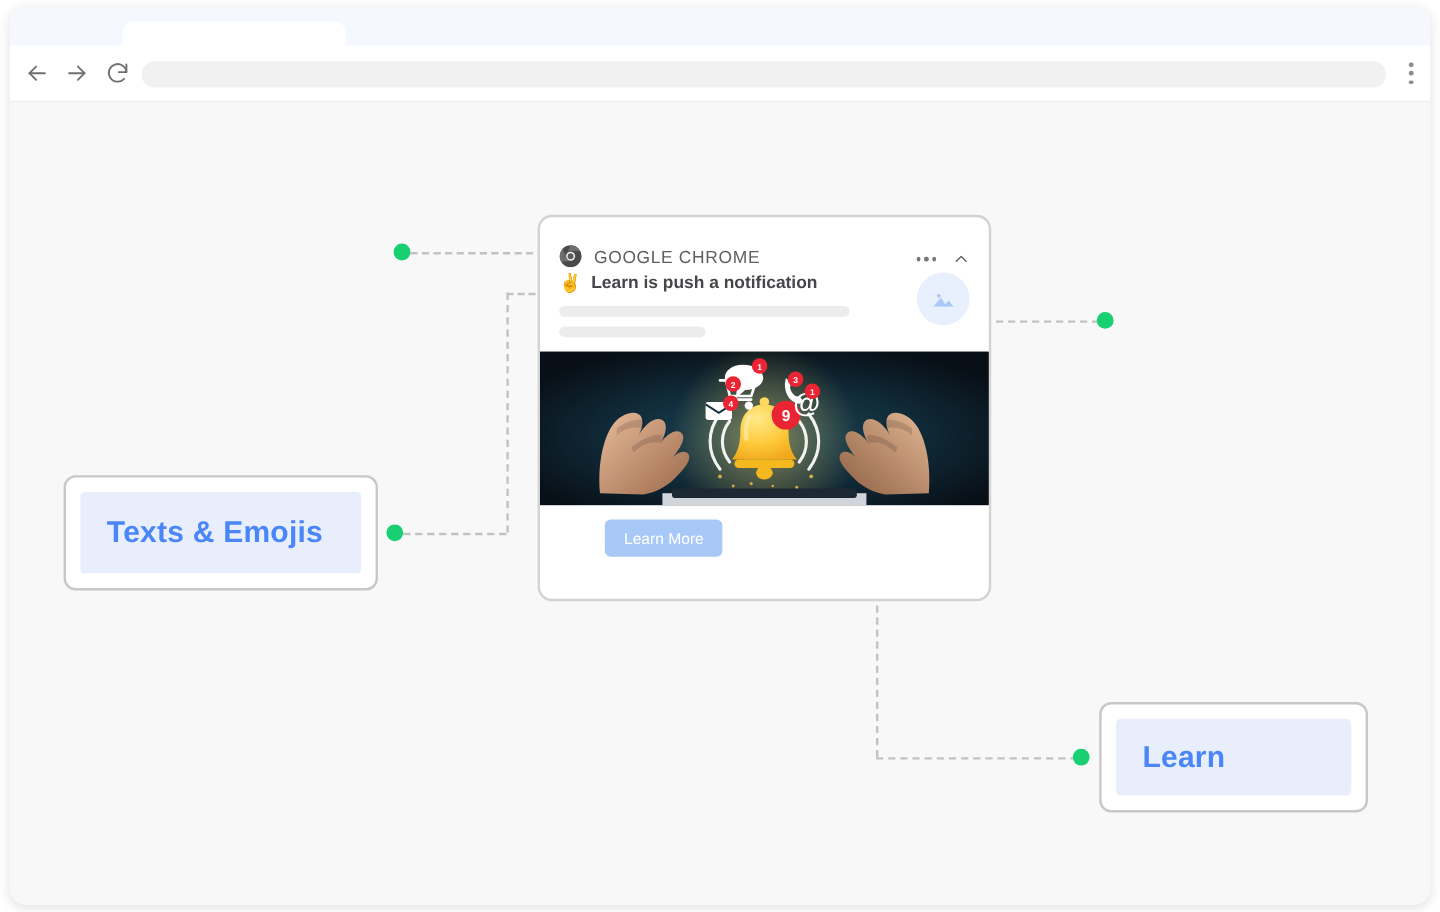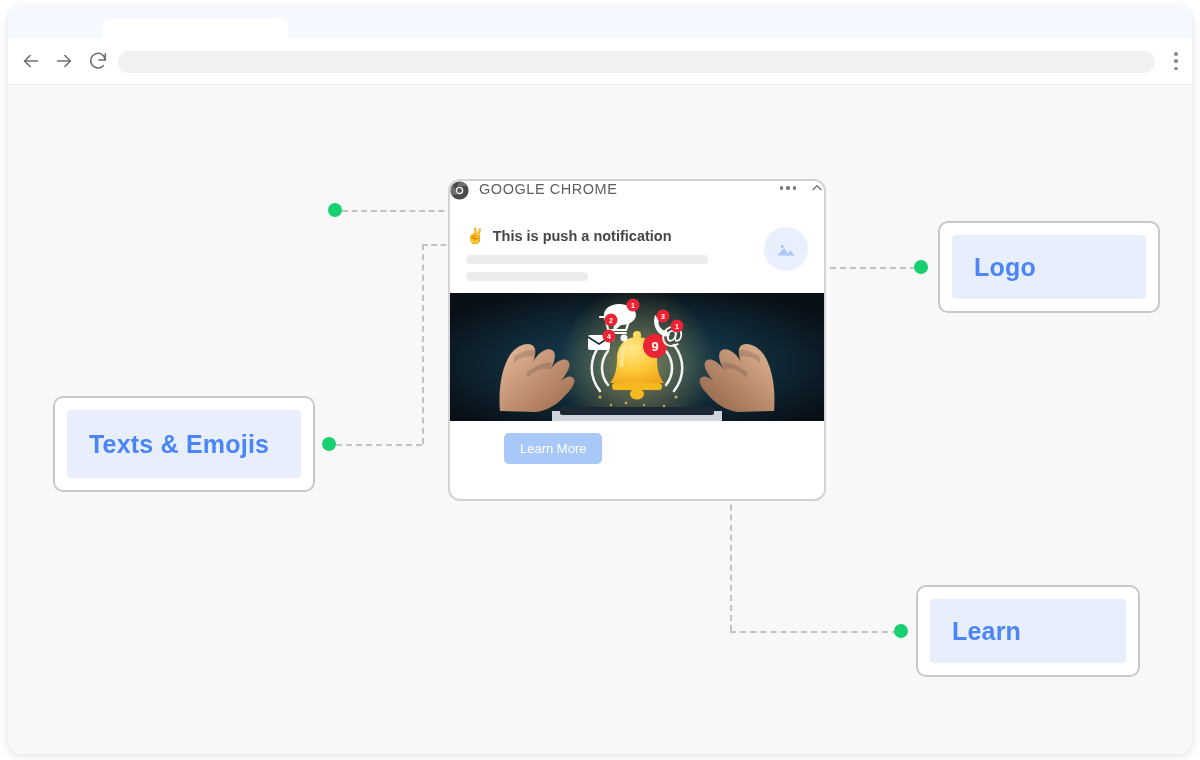--- a/index.html
+++ b/index.html
@@ -168,22 +168,22 @@
     border-radius: 12px;
     overflow: hidden;
   }
 
   .notif-head {
     position: absolute;
     left: 0; top: 0;
     width: 100%;
     height: 42px;
     display: flex;
-    align-items: flex-start;
-    padding: 0 0;
+    align-items: flex-end;
+    padding: 0 16px;
   }
   .chrome-logo { width: 19px; height: 19px; flex: none; }
   .chrome-logo svg { display: block; width: 100%; height: 100%; }
   .notif-source {
     margin-left: 10px;
     font-size: 14.5px;
     color: #5d5f61;
     letter-spacing: 0.55px;
   }
   .head-actions {
@@ -313,25 +313,20 @@
     <div class="dash-v" style="left:722px; top:258px; height:287px;"></div>
     <div class="dash-h" style="left:722px; top:545px; width:168px;"></div>
 
 
     <div class="callout" id="callout-texts">
       <div class="callout-inner">
         <span class="callout-label bold">Texts &amp; Emojis</span>
       </div>
     </div>
 
-    <div class="callout" id="callout-logo">
-      <div class="callout-inner">
-        <span class="callout-label bold">Logo</span>
-      </div>
-    </div>
 
     <div class="callout" id="callout-image">
       <div class="callout-inner">
         <span class="callout-label bold">Learn</span>
       </div>
     </div>
 
     <div class="dot" id="dot-favicon"></div>
     <div class="dot" id="dot-texts"></div>
     <div class="dot" id="dot-logo"></div>
@@ -359,21 +354,21 @@
           <span class="chev-up">
             <svg viewBox="0 0 24 24" fill="none" stroke="currentColor" stroke-width="2" stroke-linecap="round" stroke-linejoin="round">
               <polyline points="5,15 12,8 19,15"></polyline>
             </svg>
           </span>
         </span>
       </div>
 
       <div class="notif-title">
         <span class="notif-emoji">✌️</span>
-        <span>This is push a notification</span>
+        <span>Learn is push a notification</span>
       </div>
 
       <div class="skeleton skeleton-1"></div>
       <div class="skeleton skeleton-2"></div>
 
       <div class="logo-circle">
         <svg viewBox="0 0 24 24">
           <rect x="2" y="4" width="20" height="16" rx="2" fill="#e9f0fd"></rect>
           <circle cx="8" cy="9.3" r="1.7" fill="#a9c7f7"></circle>
           <path d="M3 19 L10 11 L15 19 Z" fill="#a9c7f7"></path>

